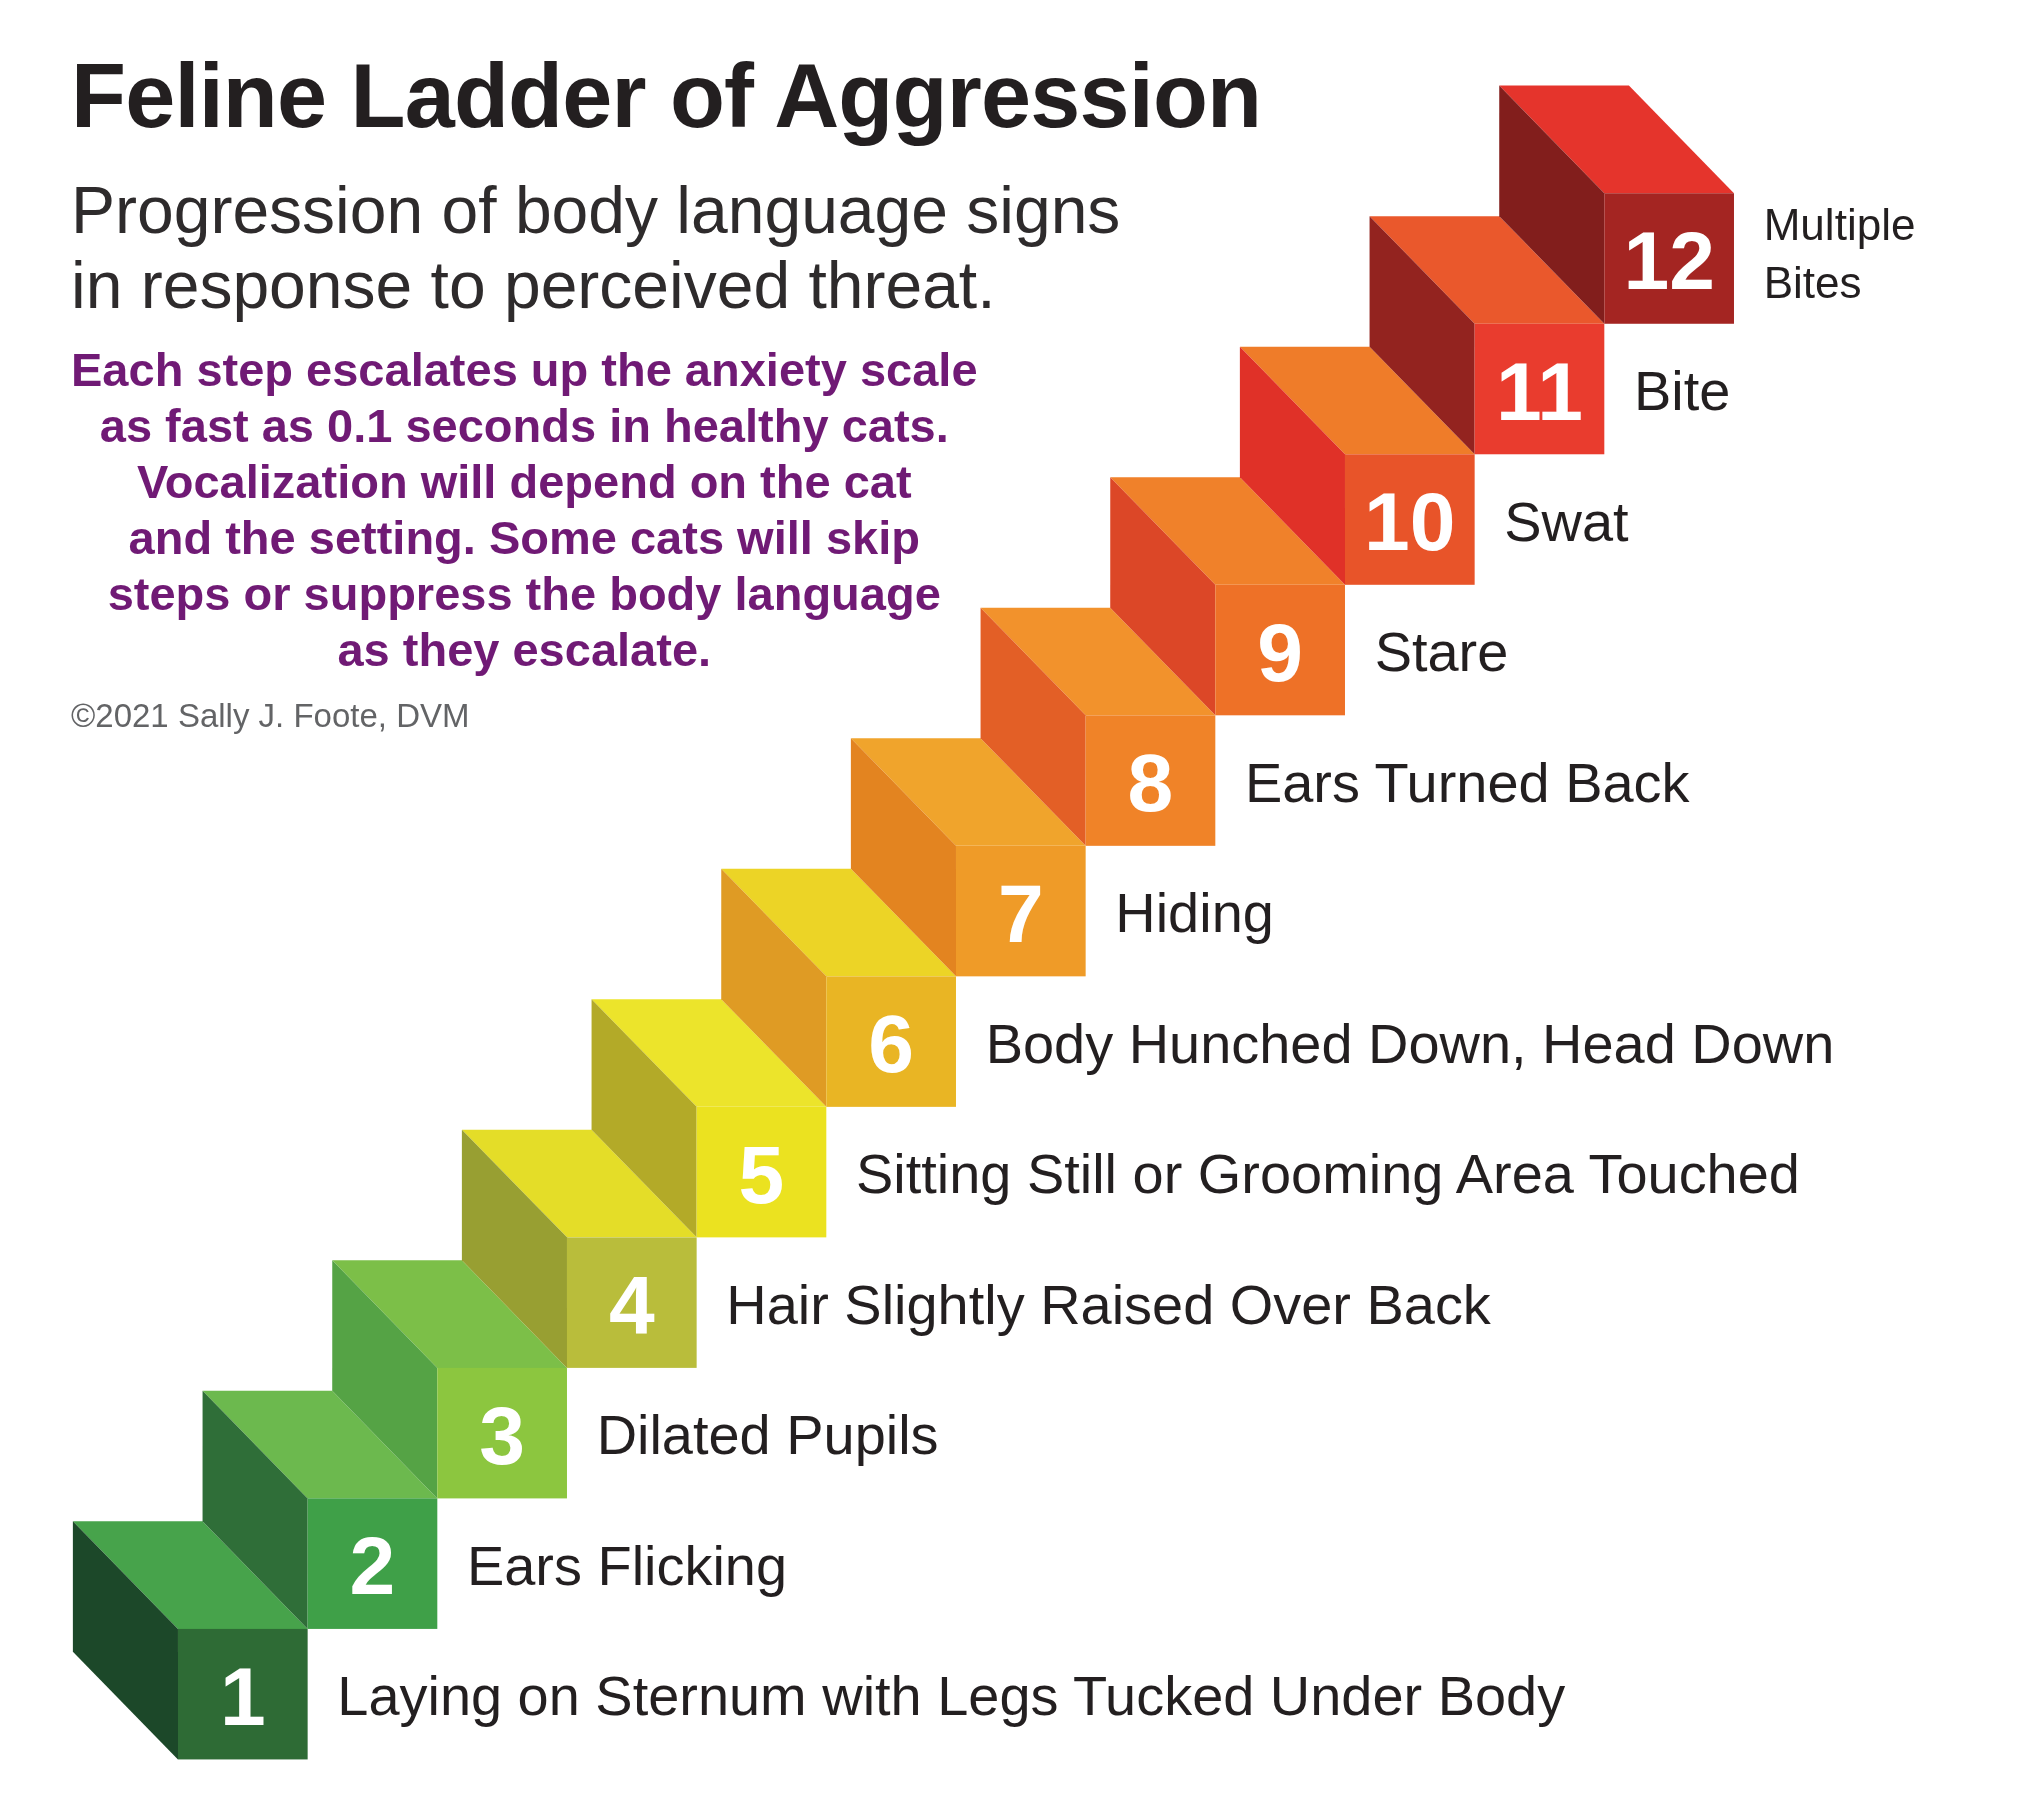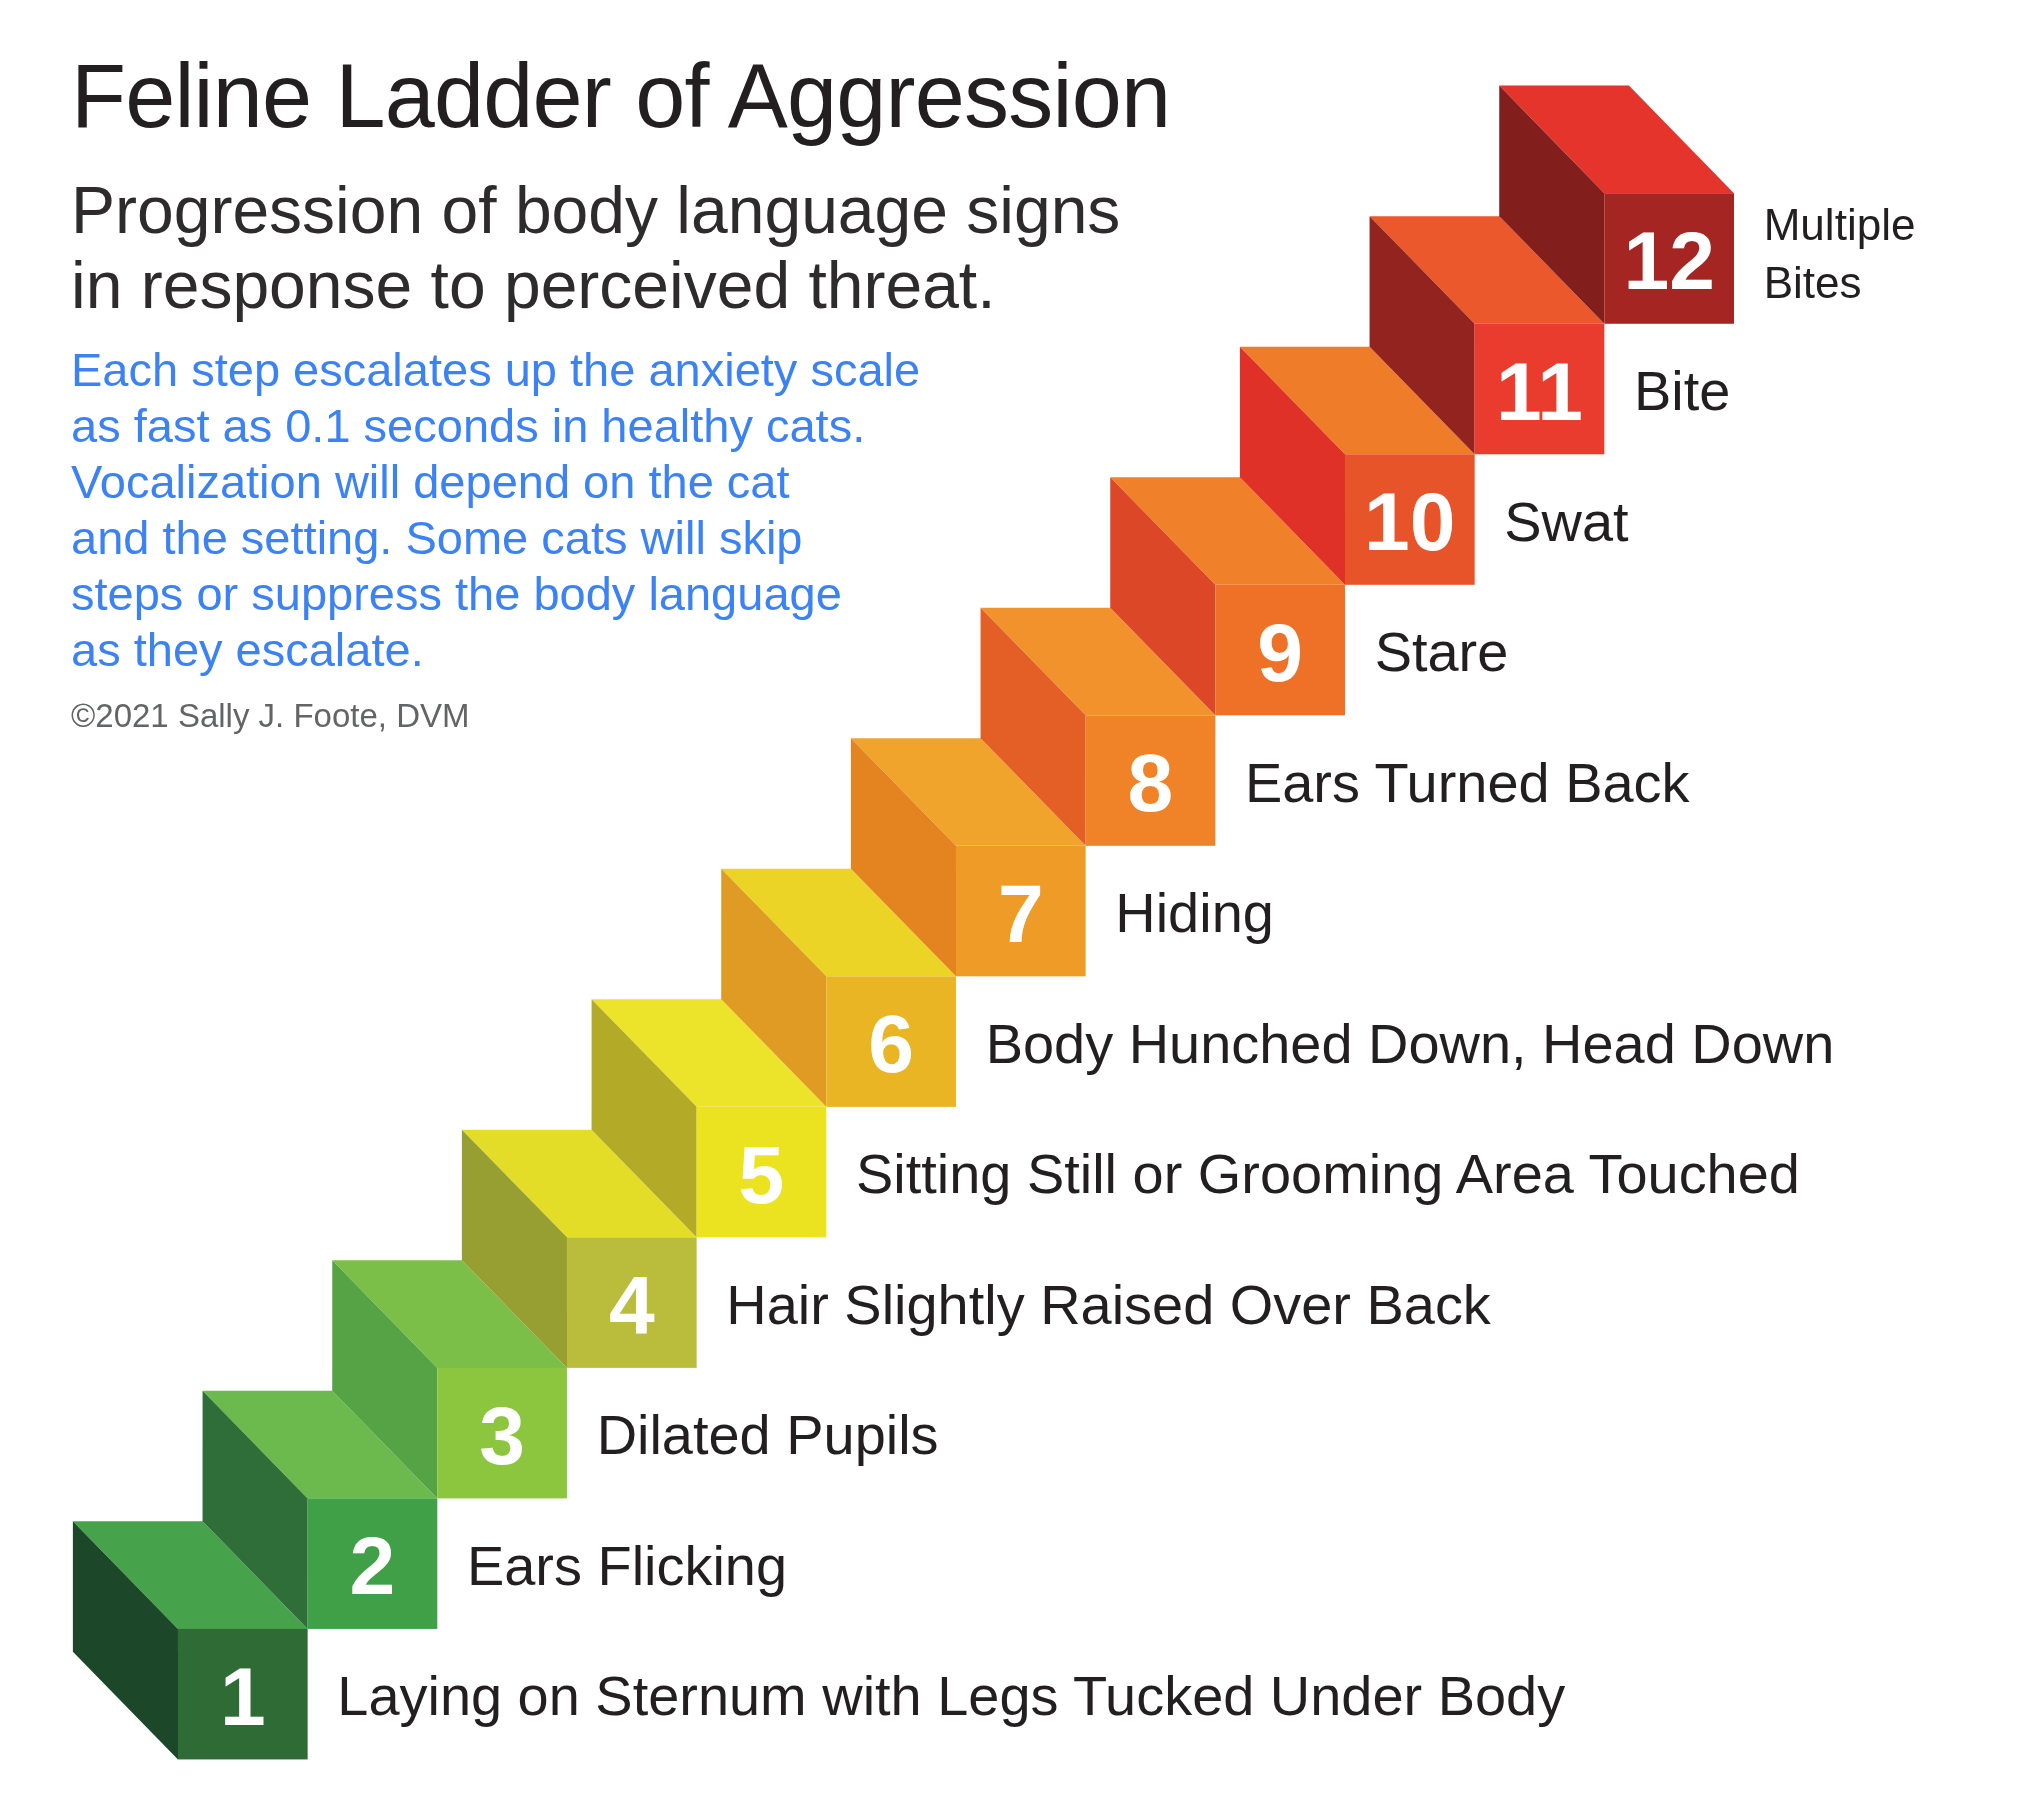--- a/index.html
+++ b/index.html
@@ -14,21 +14,21 @@
     background: #ffffff;
     overflow: hidden;
     font-family: "Liberation Sans", sans-serif;
   }
   #title {
     position: absolute;
     left: 71px;
     top: 49px;
     font-size: 90px;
     line-height: 95px;
-    font-weight: 400;
+    font-weight: 700;
     letter-spacing: -0.8px;
     color: #231f20;
     margin: 0;
     text-align: center;
   }
   #subtitle {
     position: absolute;
     left: 71px;
     top: 173px;
     font-size: 66px;
@@ -37,24 +37,25 @@
     color: #2e2b2c;
     margin: 0;
     white-space: pre-line;
   }
   #description {
     position: absolute;
     left: 71px;
     top: 342px;
     font-size: 47px;
     line-height: 56px;
-    font-weight: 400;
-    color: #3b82f6;
+    font-weight: 700;
+    color: #701a75;
     margin: 0;
     white-space: pre-line;
+    text-align: center;
   }
   #copyright {
     position: absolute;
     left: 71px;
     top: 695px;
     font-size: 33px;
     line-height: 41px;
     font-weight: 400;
     color: #636466;
   }

